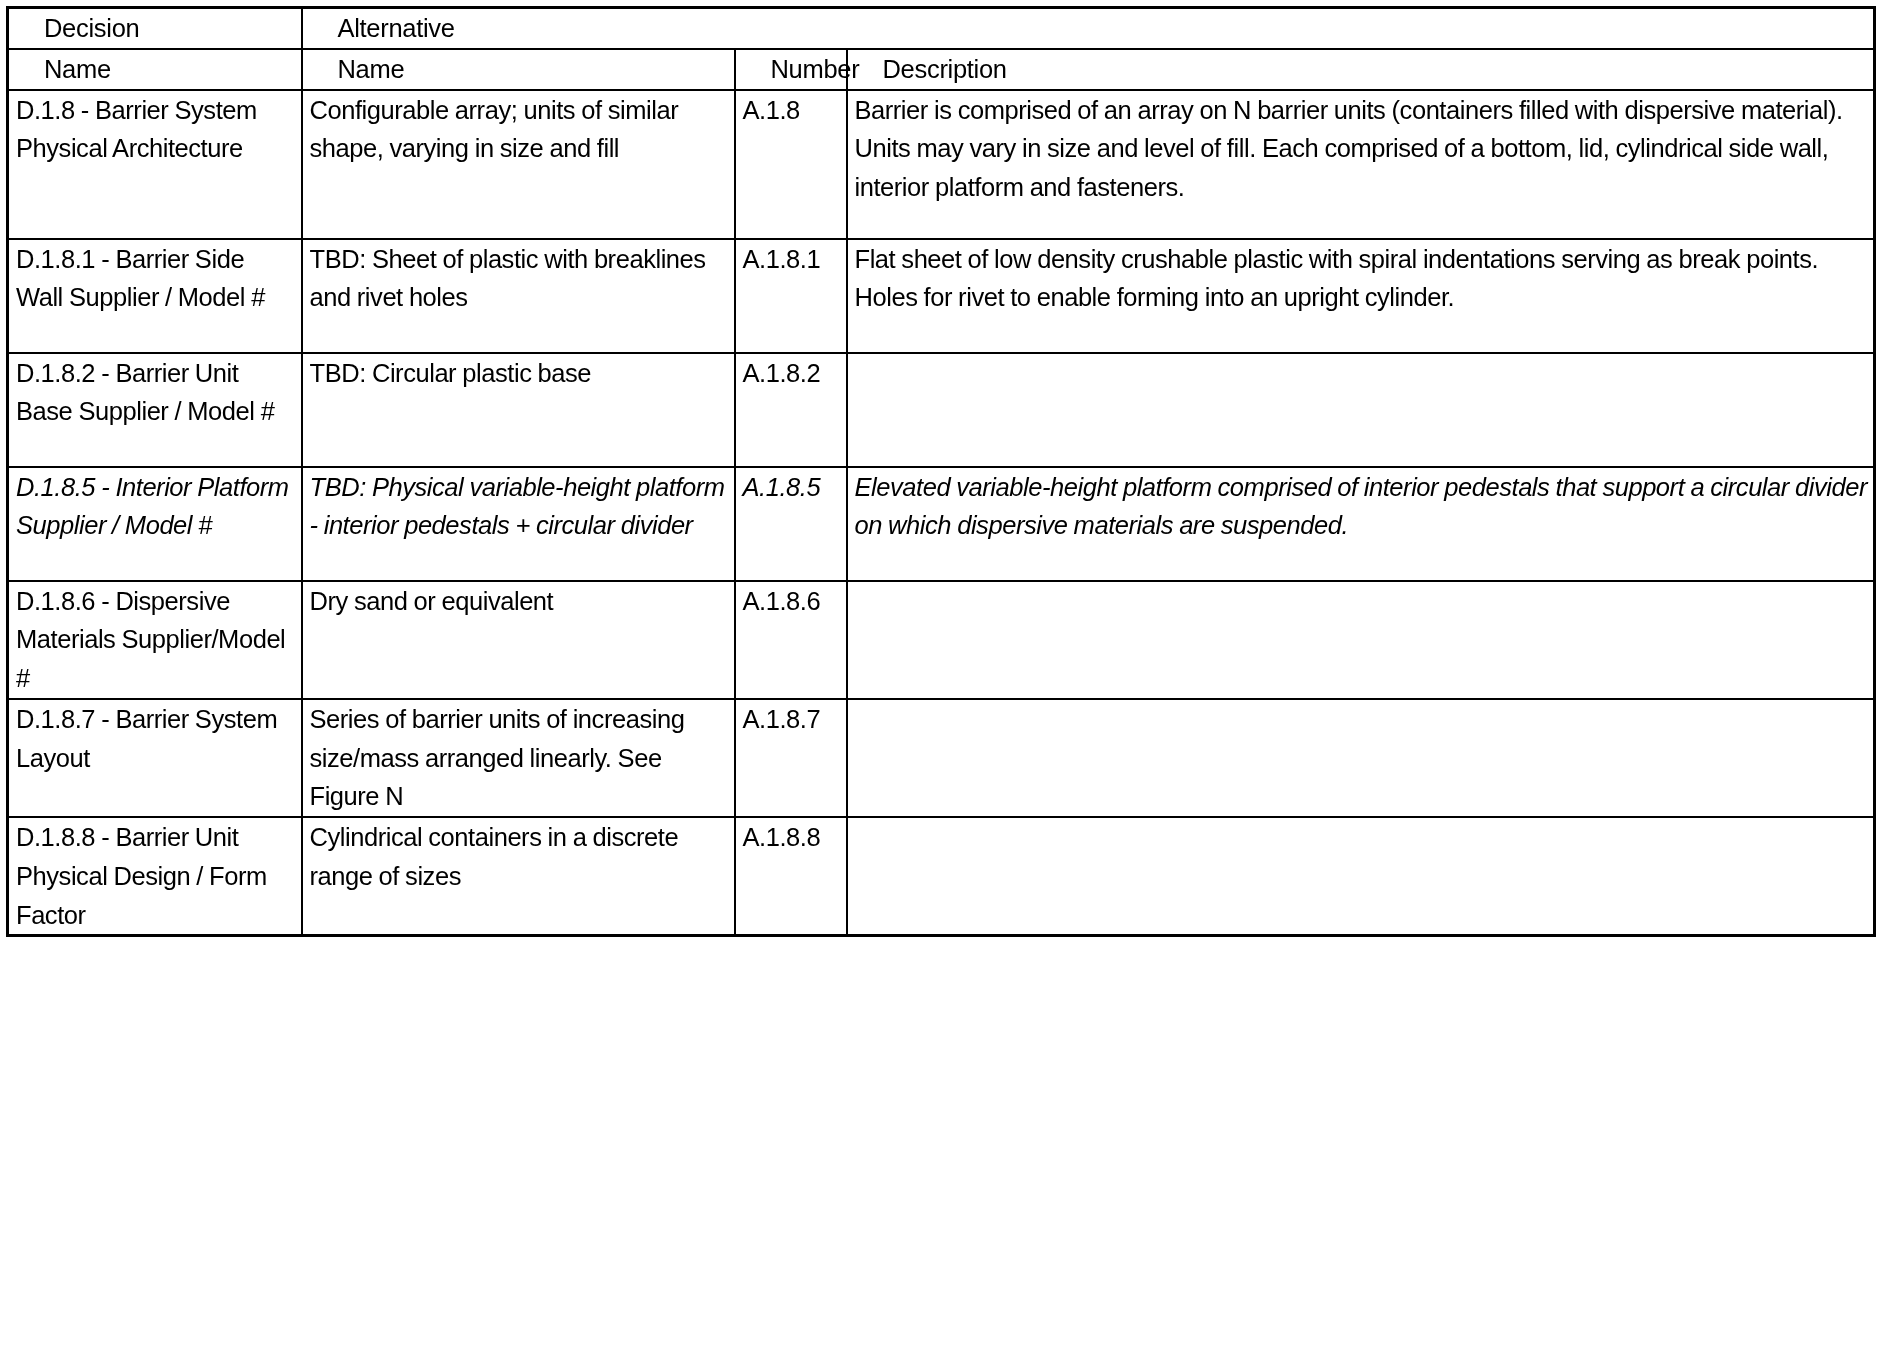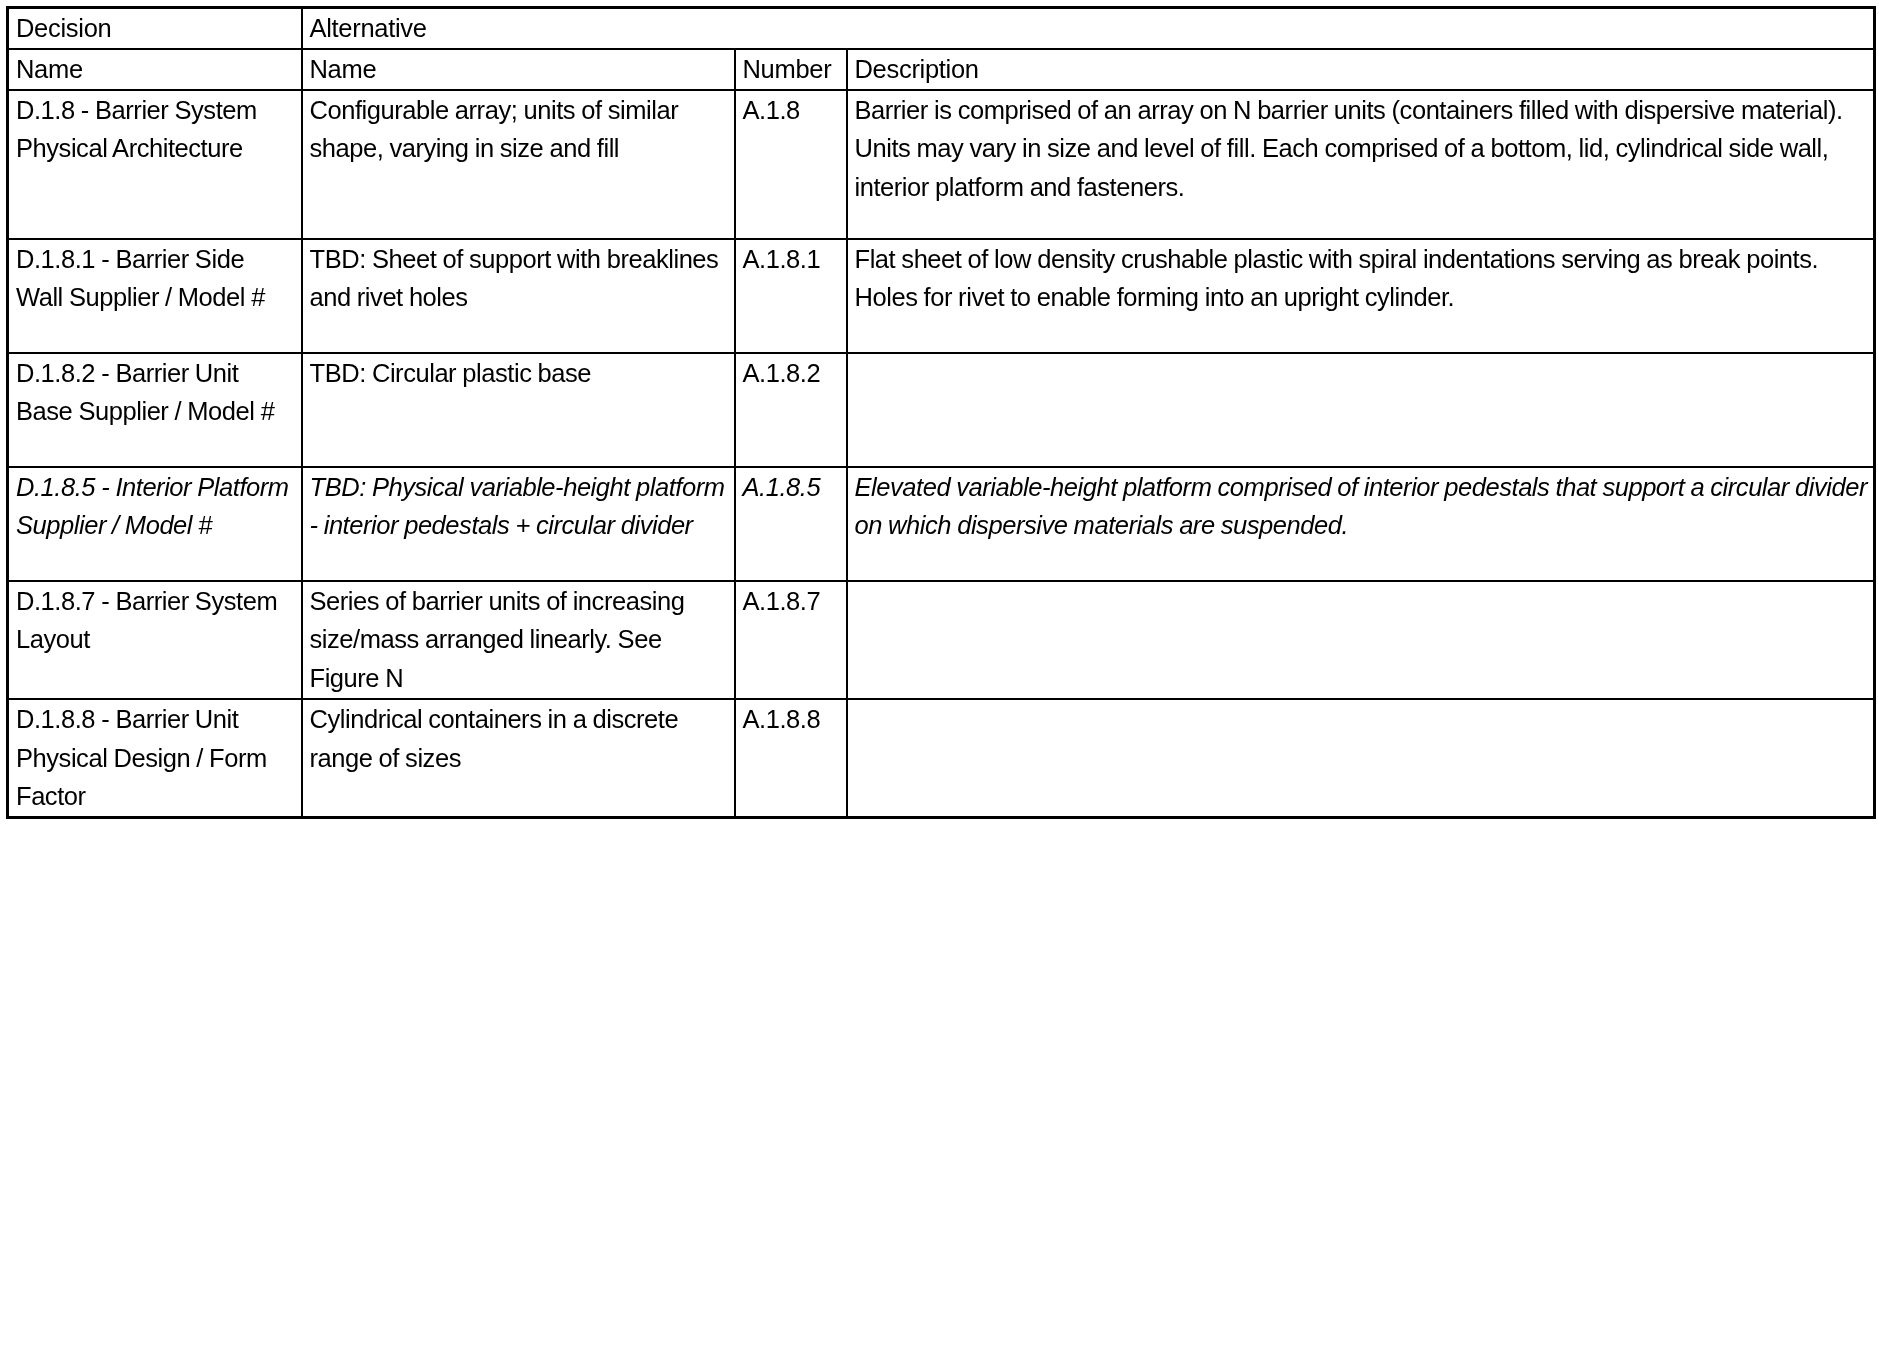--- a/index.html
+++ b/index.html
@@ -58,20 +58,21 @@
     display: block;
     font-stretch: condensed;
     letter-spacing: -0.45px;
     word-spacing: -0.5px;
     white-space: pre-wrap;
   }
 
   th.hdr .cell-text {
     letter-spacing: -0.3px;
     word-spacing: 0px;
+    margin-left: 28px;
   }
 
   
   col.c-dec-name { width: 294px; }
   col.c-alt-name { width: 433px; }
   col.c-alt-num  { width: 112px; }
   col.c-alt-desc { width: 1028px; }
 
   
   tr.r-hdr1 { height: 37px; }
@@ -136,21 +137,21 @@
           </td>
         <td>
             <span class="cell-text">Barrier is comprised of an array on N barrier units (containers filled with dispersive material). Units may vary in size and level of fill. Each comprised of a bottom, lid, cylindrical side wall, interior platform and fasteners.</span>
           </td>
       </tr>
       <tr class="r1">
         <td>
             <span class="cell-text">D.1.8.1 - Barrier Side Wall Supplier / Model #</span>
           </td>
         <td>
-            <span class="cell-text">TBD: Sheet of support with breaklines and rivet holes</span>
+            <span class="cell-text">TBD: Sheet of plastic with breaklines and rivet holes</span>
           </td>
         <td>
             <span class="cell-text">A.1.8.1</span>
           </td>
         <td>
             <span class="cell-text">Flat sheet of low density crushable plastic with spiral indentations serving as break points. Holes for rivet to enable forming into an upright cylinder.</span>
           </td>
       </tr>
       <tr class="r2">
         <td>
@@ -171,20 +172,34 @@
             <span class="cell-text">D.1.8.5 - Interior Platform Supplier / Model #</span>
           </td>
         <td>
             <span class="cell-text">TBD: Physical variable-height platform - interior pedestals + circular divider</span>
           </td>
         <td>
             <span class="cell-text">A.1.8.5</span>
           </td>
         <td>
             <span class="cell-text">Elevated variable-height platform comprised of interior pedestals that support a circular divider on which dispersive materials are suspended.</span>
+          </td>
+      </tr>
+      <tr class="r6">
+        <td>
+            <span class="cell-text">D.1.8.6 - Dispersive Materials Supplier/Model #</span>
+          </td>
+        <td>
+            <span class="cell-text">Dry sand or equivalent</span>
+          </td>
+        <td>
+            <span class="cell-text">A.1.8.6</span>
+          </td>
+        <td class="empty-cell">
+            <span class="cell-text"></span>
           </td>
       </tr>
       <tr class="r7">
         <td>
             <span class="cell-text">D.1.8.7 - Barrier System Layout</span>
           </td>
         <td>
             <span class="cell-text">Series of barrier units of increasing size/mass arranged linearly. See Figure N</span>
           </td>
         <td>

